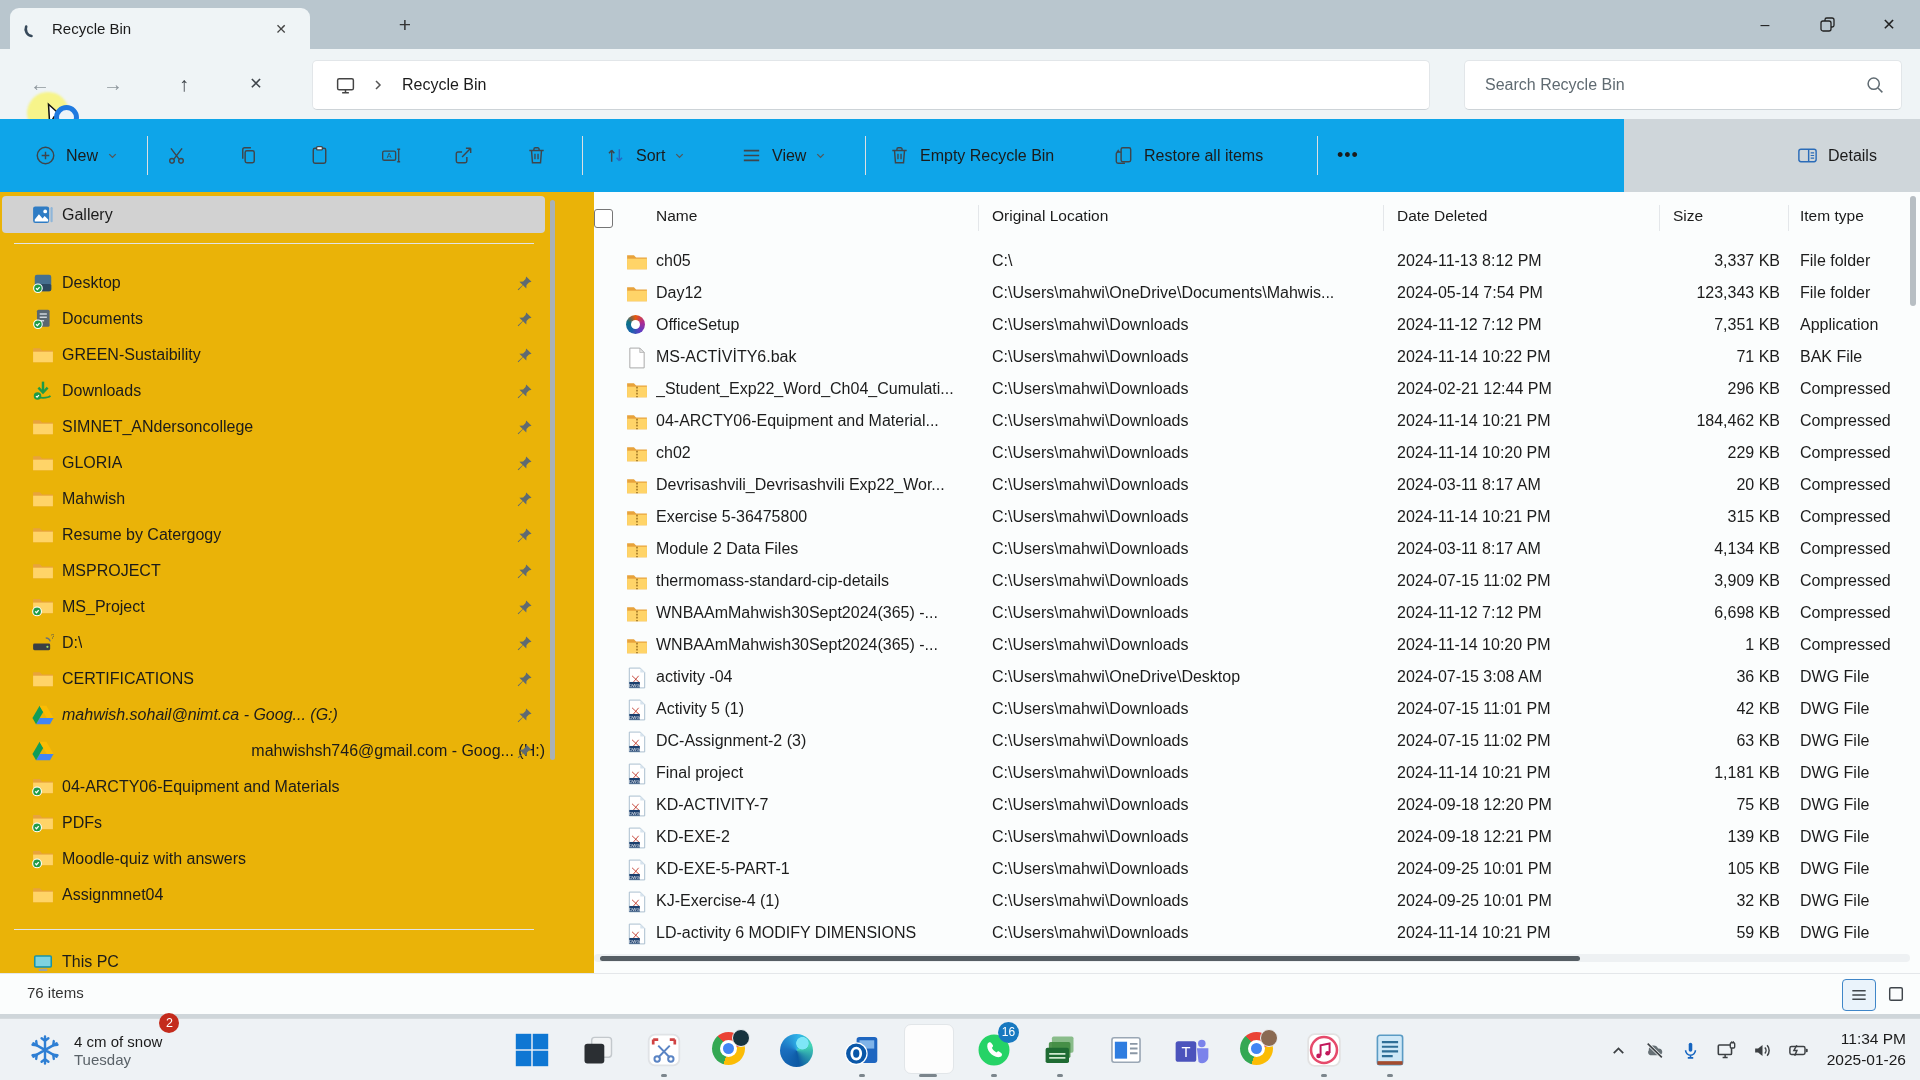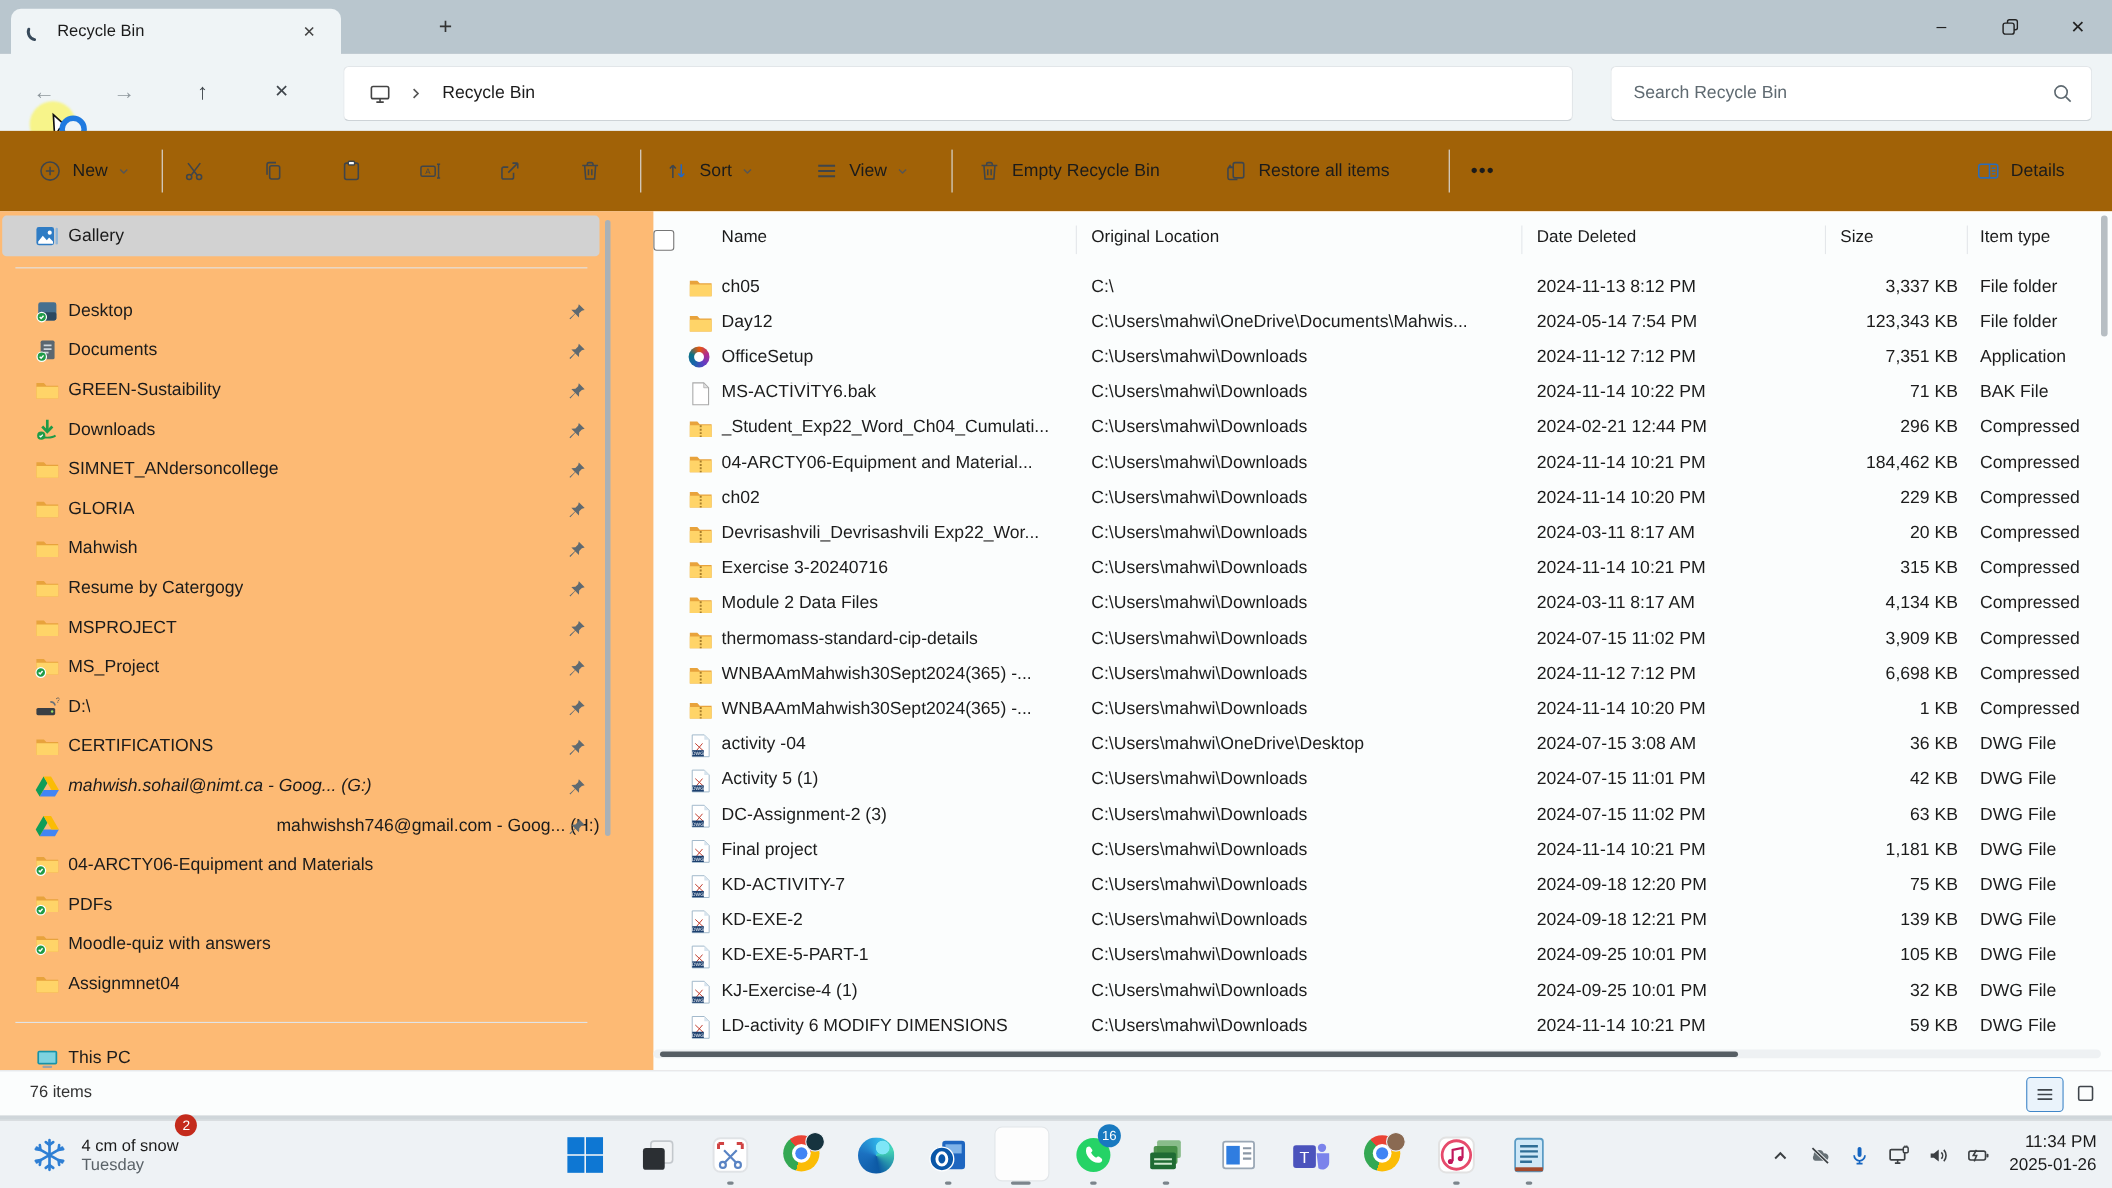--- a/index.html
+++ b/index.html
@@ -23,27 +23,27 @@
   .crumb-label{margin-left:18px;font-size:16px;color:#1b1b1b;}
   .search-pill{position:absolute;left:1464px;top:11px;width:436px;height:48px;background:#fff;border:1px solid #e2e6e9;border-bottom-color:#cdd3d7;border-radius:5px;display:flex;align-items:center;}
   .search-input{flex:1;margin-left:18px;border:none;outline:none;font-size:16px;color:#333;font-family:inherit;background:transparent;}
   .search-input::placeholder{color:#5f6a71;}
   .search-icon{width:20px;height:20px;margin-right:16px;}
   
   .click-glow{position:absolute;left:27px;top:43px;width:42px;height:42px;border-radius:50%;background:rgba(250,245,80,.65);filter:blur(1px);}
   .busy-ring{position:absolute;left:54px;top:56px;width:15px;height:15px;border:5px solid #1f7ae0;border-radius:50%;background:#eef4f8;}
   .cursor{position:absolute;left:42px;top:52px;width:26px;height:26px;}
   
-  .toolbar{position:absolute;left:0;top:119px;width:1920px;height:73px;background:#a16207;border-bottom:1px solid #e4e7ea;}
+  .toolbar{position:absolute;left:0;top:119px;width:1624px;height:73px;background:#0ea5e9;border-bottom:1px solid #e4e7ea;}
   .tool{position:absolute;top:0;height:73px;display:flex;align-items:center;gap:9px;color:#1b1b1b;font-size:16px;border-radius:5px;}
   .tool .ic{width:23px;height:23px;display:inline-block;}
   .tool .chev{width:11px;height:11px;display:inline-block;}
   .tdiv{position:absolute;top:17px;width:1px;height:39px;background:#dcdfe2;}
   
-  .main{position:absolute;left:0;top:192px;width:1920px;height:781px;background:#fdba74;overflow:hidden;}
+  .main{position:absolute;left:0;top:192px;width:1920px;height:781px;background:#eab308;overflow:hidden;}
   .sidebar{position:absolute;left:0;top:0;width:547px;height:781px;}
   .sb-gallery{position:absolute;left:2px;top:4px;width:543px;height:37px;background:#d2d2d2;border-radius:4px;display:flex;align-items:center;}
   .sb-sep{position:absolute;left:14px;width:520px;height:1px;background:#e1e4e6;}
   .sb-item{position:absolute;left:2px;width:543px;height:36px;display:flex;align-items:center;border-radius:4px;}
   .sb-icon{width:22px;height:22px;margin-left:30px;flex:none;}
   .sb-label{margin-left:8px;font-size:16px;color:#1b1b1b;white-space:nowrap;overflow:hidden;max-width:420px;}
   .sb-pin{position:absolute;right:12px;width:17px;height:17px;}
   .sb-scroll{position:absolute;left:550px;top:8px;width:5px;height:560px;background:#aab1b6;border-radius:3px;}
   
   .filelist{position:absolute;left:594px;top:0;right:0;height:781px;background:#fbfdfd;}
@@ -720,21 +720,21 @@
   </div>
 
   <div class="frow" style="top: 256px;">
     <span class="c-icon">
               <svg viewBox="0 0 20 16" width="100%" height="100%">
                 <path d="M1 1.8h6.2l2 2.2H19v10.6H1z" fill="#e8a33c"></path>
                 <path d="M1 5h18v9.6H1z" fill="#ffd468"></path>
                 <path d="M10 5v9.6" stroke="#a97e2a" stroke-width="1.6" stroke-dasharray="1.6 1.2"></path>
               </svg>
             </span>
-    <span class="cell c-name">Exercise 3-20240716</span>
+    <span class="cell c-name">Exercise 5-36475800</span>
     <span class="cell c-loc">C:\Users\mahwi\Downloads</span>
     <span class="cell c-date">2024-11-14 10:21 PM</span>
     <span class="cell c-size">315 KB</span>
     <span class="cell c-type">Compressed</span>
   </div>
 
   <div class="frow" style="top: 288px;">
     <span class="c-icon">
               <svg viewBox="0 0 20 16" width="100%" height="100%">
                 <path d="M1 1.8h6.2l2 2.2H19v10.6H1z" fill="#e8a33c"></path>

